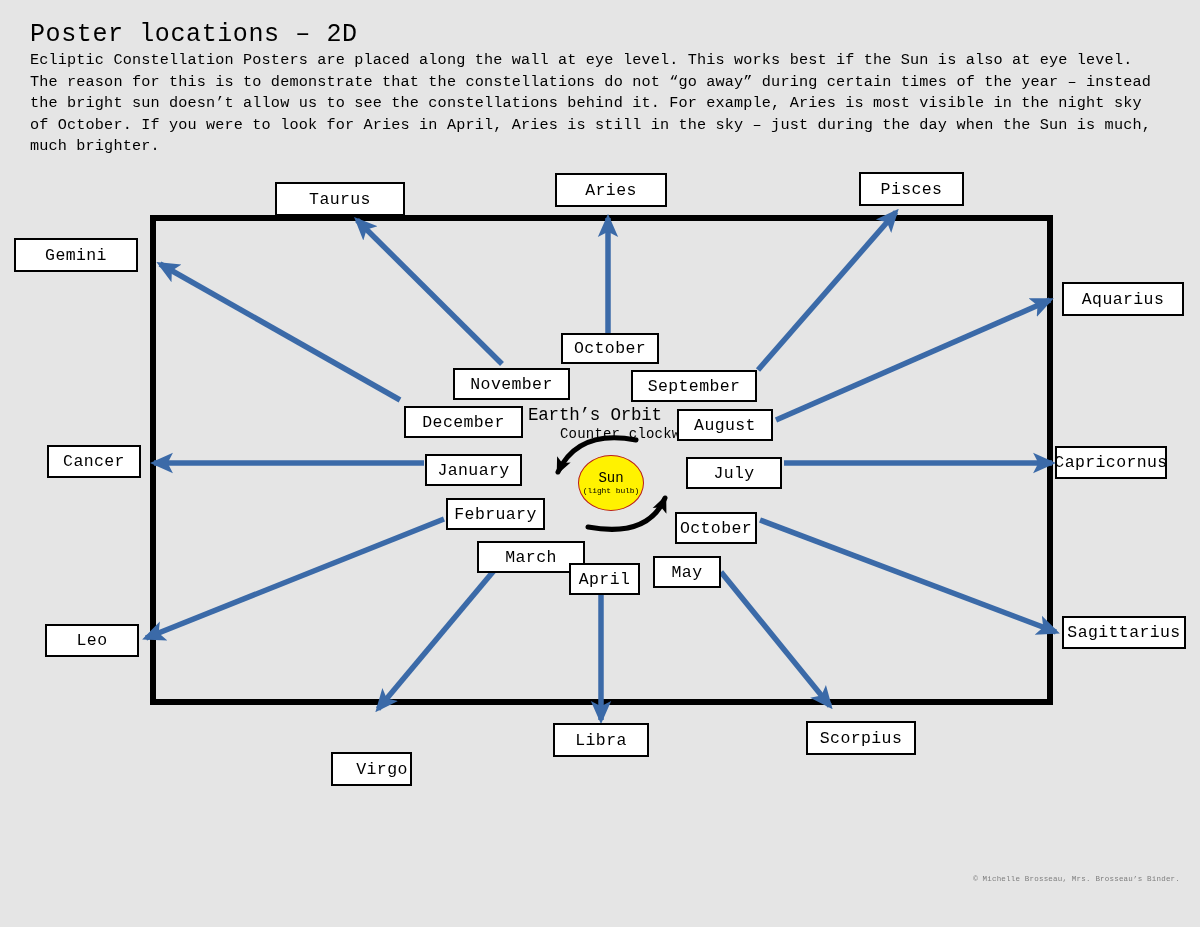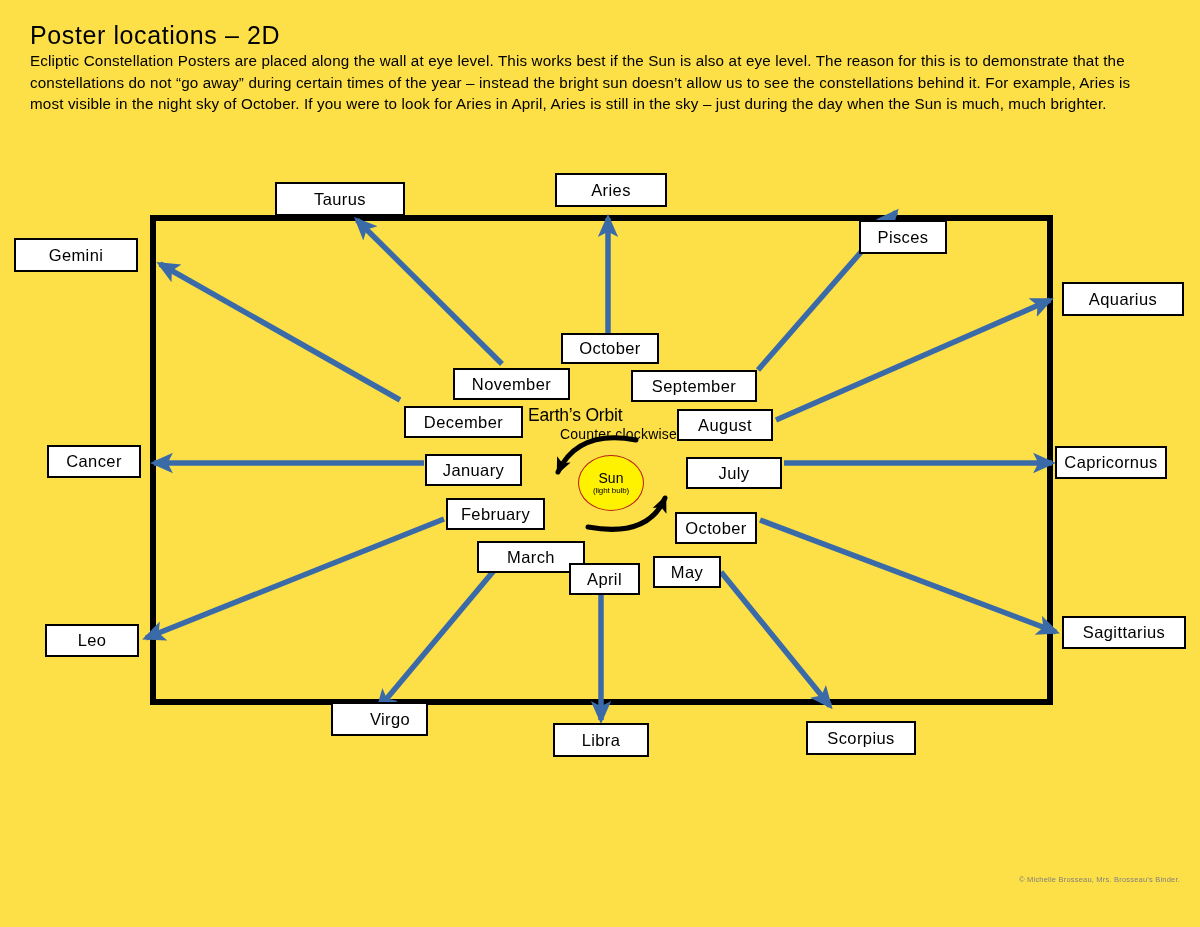--- a/index.html
+++ b/index.html
@@ -10,21 +10,22 @@
   }
   body {
     font-family: "Liberation Sans", sans-serif;
     color: #000000;
   }
   #page {
     position: relative;
     width: 1200px;
     height: 927px;
     overflow: hidden;
-    background: #fde047;
+    background: #e5e5e5;
+    font-family: Liberation Mono, monospace;
   }
 
   
   #header { position: absolute; left: 30px; top: 22px; width: 1140px; }
   #doc-title {
     font-size: 25px;
     letter-spacing: 0.6px;
     line-height: 1.05;
     font-weight: normal;
     margin: 0 0 2px 0;
@@ -184,39 +185,39 @@
     <div id="box-layer">
         <div class="box constellation" style="left: 14px; top: 88px; width: 124px; height: 34px;">
           <span>Gemini</span>
         </div>
         <div class="box constellation" style="left: 275px; top: 32px; width: 130px; height: 34px;">
           <span>Taurus</span>
         </div>
         <div class="box constellation" style="left: 555px; top: 23px; width: 112px; height: 34px; text-align: right;">
           <span>Aries</span>
         </div>
-        <div class="box constellation" style="left: 859px; top: 22px; width: 88px; height: 34px; margin-top: 48px;">
+        <div class="box constellation" style="left: 859px; top: 22px; width: 105px; height: 34px;">
           <span>Pisces</span>
         </div>
         <div class="box constellation" style="left: 1062px; top: 132px; width: 122px; height: 34px;">
           <span>Aquarius</span>
         </div>
         <div class="box constellation" style="left: 1055px; top: 296px; width: 112px; height: 33px;">
           <span>Capricornus</span>
         </div>
         <div class="box constellation" style="left: 1062px; top: 466px; width: 124px; height: 33px;">
           <span>Sagittarius</span>
         </div>
         <div class="box constellation" style="left: 806px; top: 571px; width: 110px; height: 34px;">
           <span>Scorpius</span>
         </div>
         <div class="box constellation" style="left: 553px; top: 573px; width: 96px; height: 34px;">
           <span>Libra</span>
         </div>
-        <div class="box constellation" style="left: 331px; top: 552px; width: 97px; height: 34px; padding-left: 27px;">
+        <div class="box constellation" style="left: 331px; top: 602px; width: 81px; height: 34px; padding-left: 27px;">
           <span>Virgo</span>
         </div>
         <div class="box constellation" style="left: 45px; top: 474px; width: 94px; height: 33px;">
           <span>Leo</span>
         </div>
         <div class="box constellation" style="left: 47px; top: 295px; width: 94px; height: 33px;">
           <span>Cancer</span>
         </div>
         <div class="box month" style="left: 561px; top: 183px; width: 98px; height: 31px;">
           <span>October</span>

